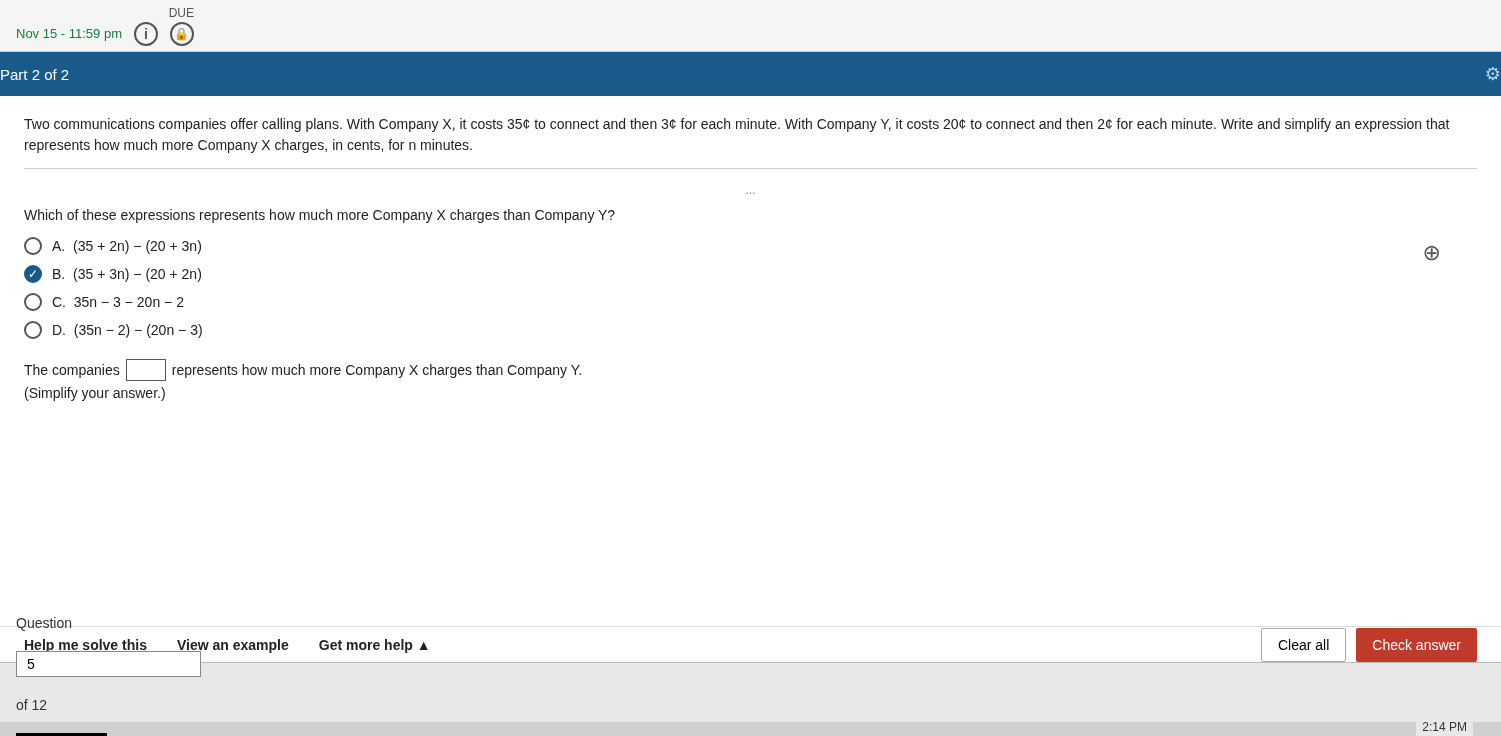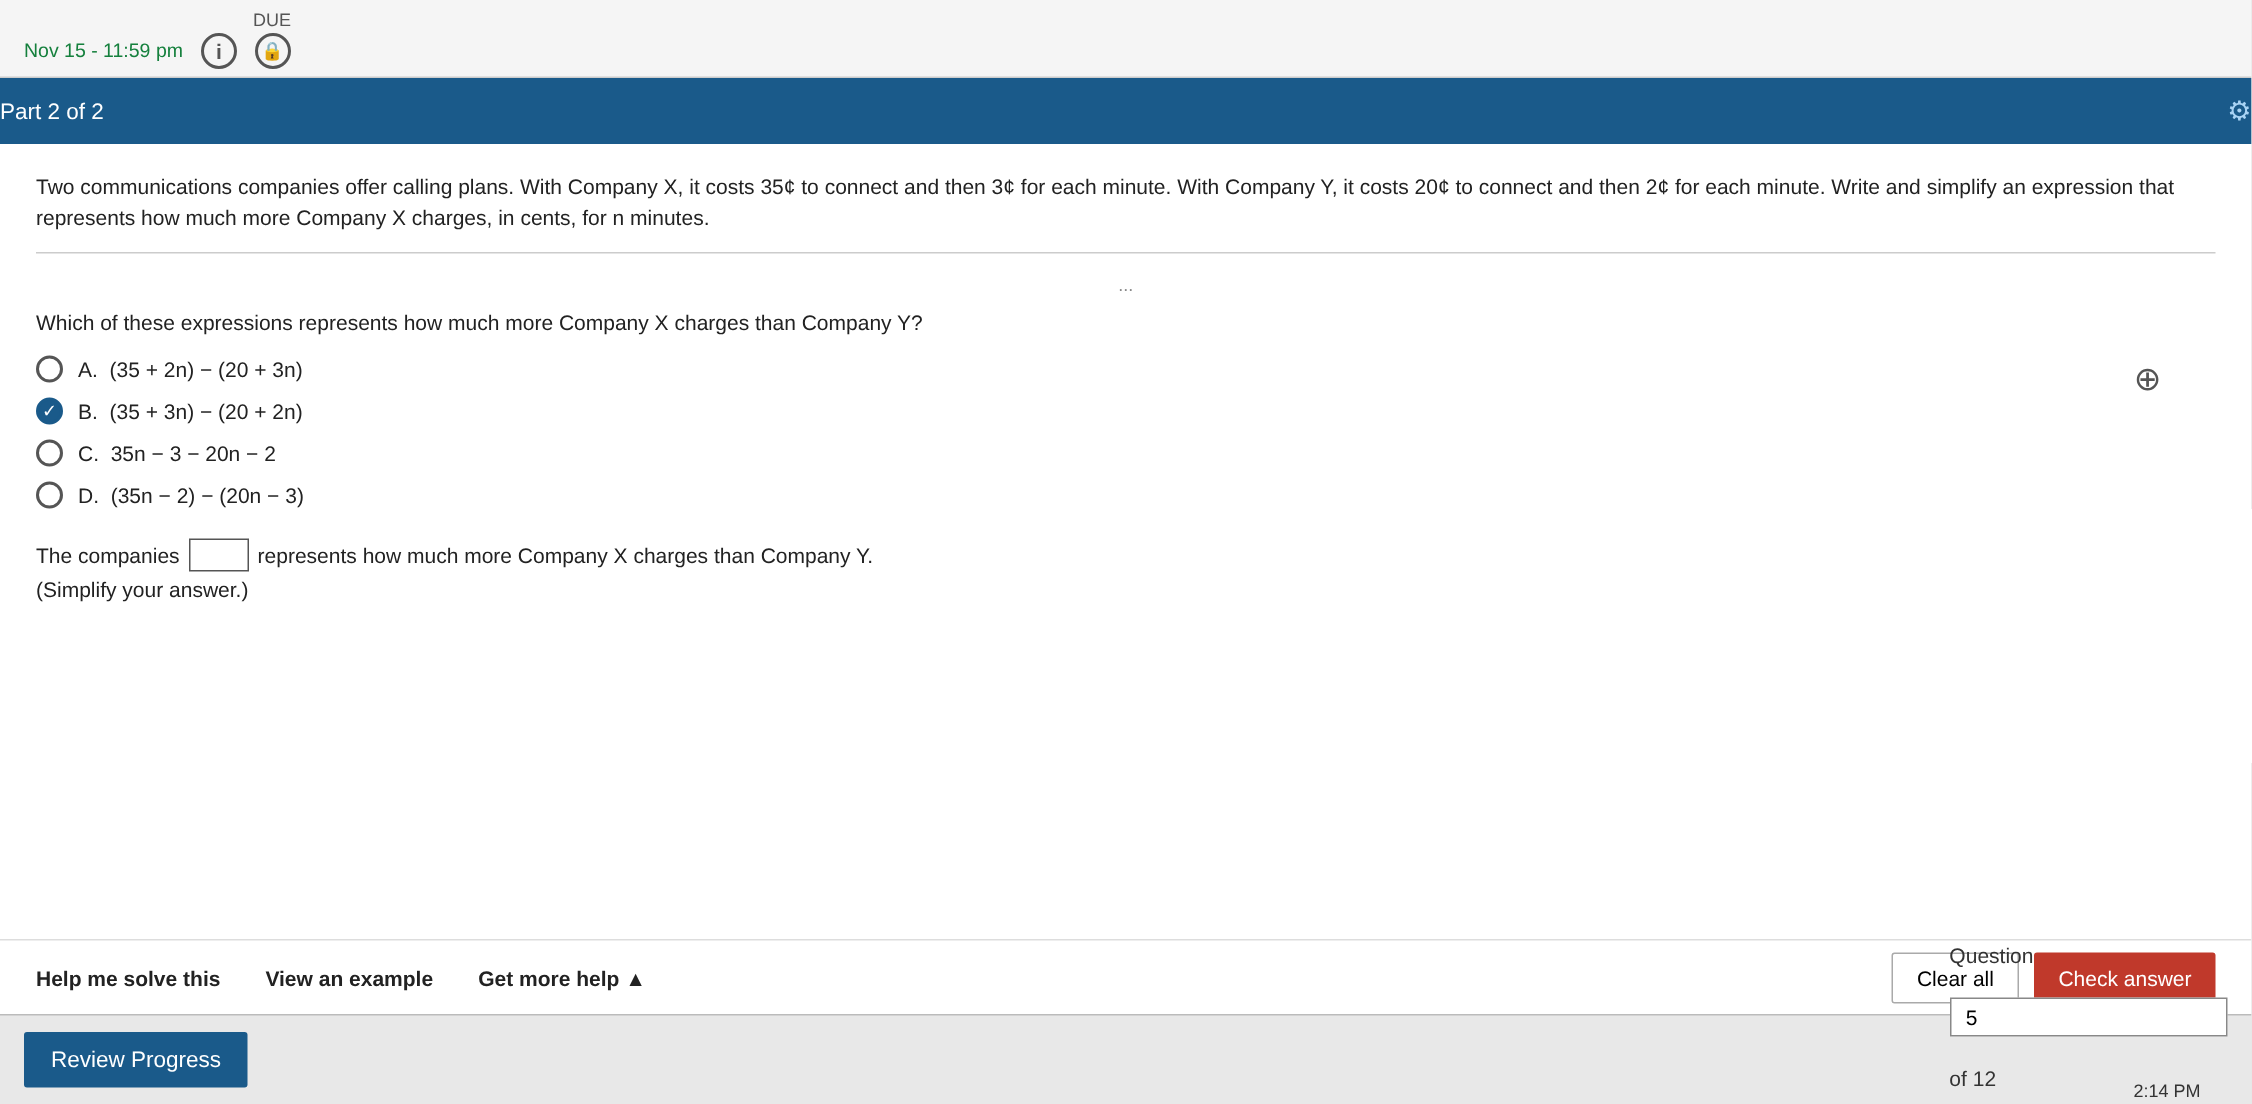--- a/index.html
+++ b/index.html
@@ -155,21 +155,21 @@
     }
 
     
     .action-bar {
       background: white;
       border-top: 1px solid #ddd;
       padding: 10px 24px;
       display: flex;
       align-items: center;
       gap: 30px;
-      height: 50px;
+      height: 36px;
     }
     .action-link {
       font-size: 14px;
       font-weight: bold;
       color: #222;
       cursor: pointer;
       text-decoration: none;
     }
 
     
@@ -331,21 +331,20 @@
   <span class="action-link">View an example</span>
   <span class="action-link">Get more help ▲</span>
 
   <div style="margin-left:auto;display:flex;gap:10px;">
     <button class="btn-clear-all">Clear all</button>
     <button class="btn-check-answer">Check answer</button>
   </div>
 </div>
 
 <div class="bottom-nav">
-  <button class="review-progress">Review Progress</button>
 
   <div class="question-nav">
     <span class="question-label">Question</span>
     <div class="question-number-box">5</div>
     <span class="of-label">of 12</span>
     <div class="nav-buttons">
       <button class="btn-back">◄ Back</button>
       <button class="btn-next">Next ►</button>
     </div>
   </div>

